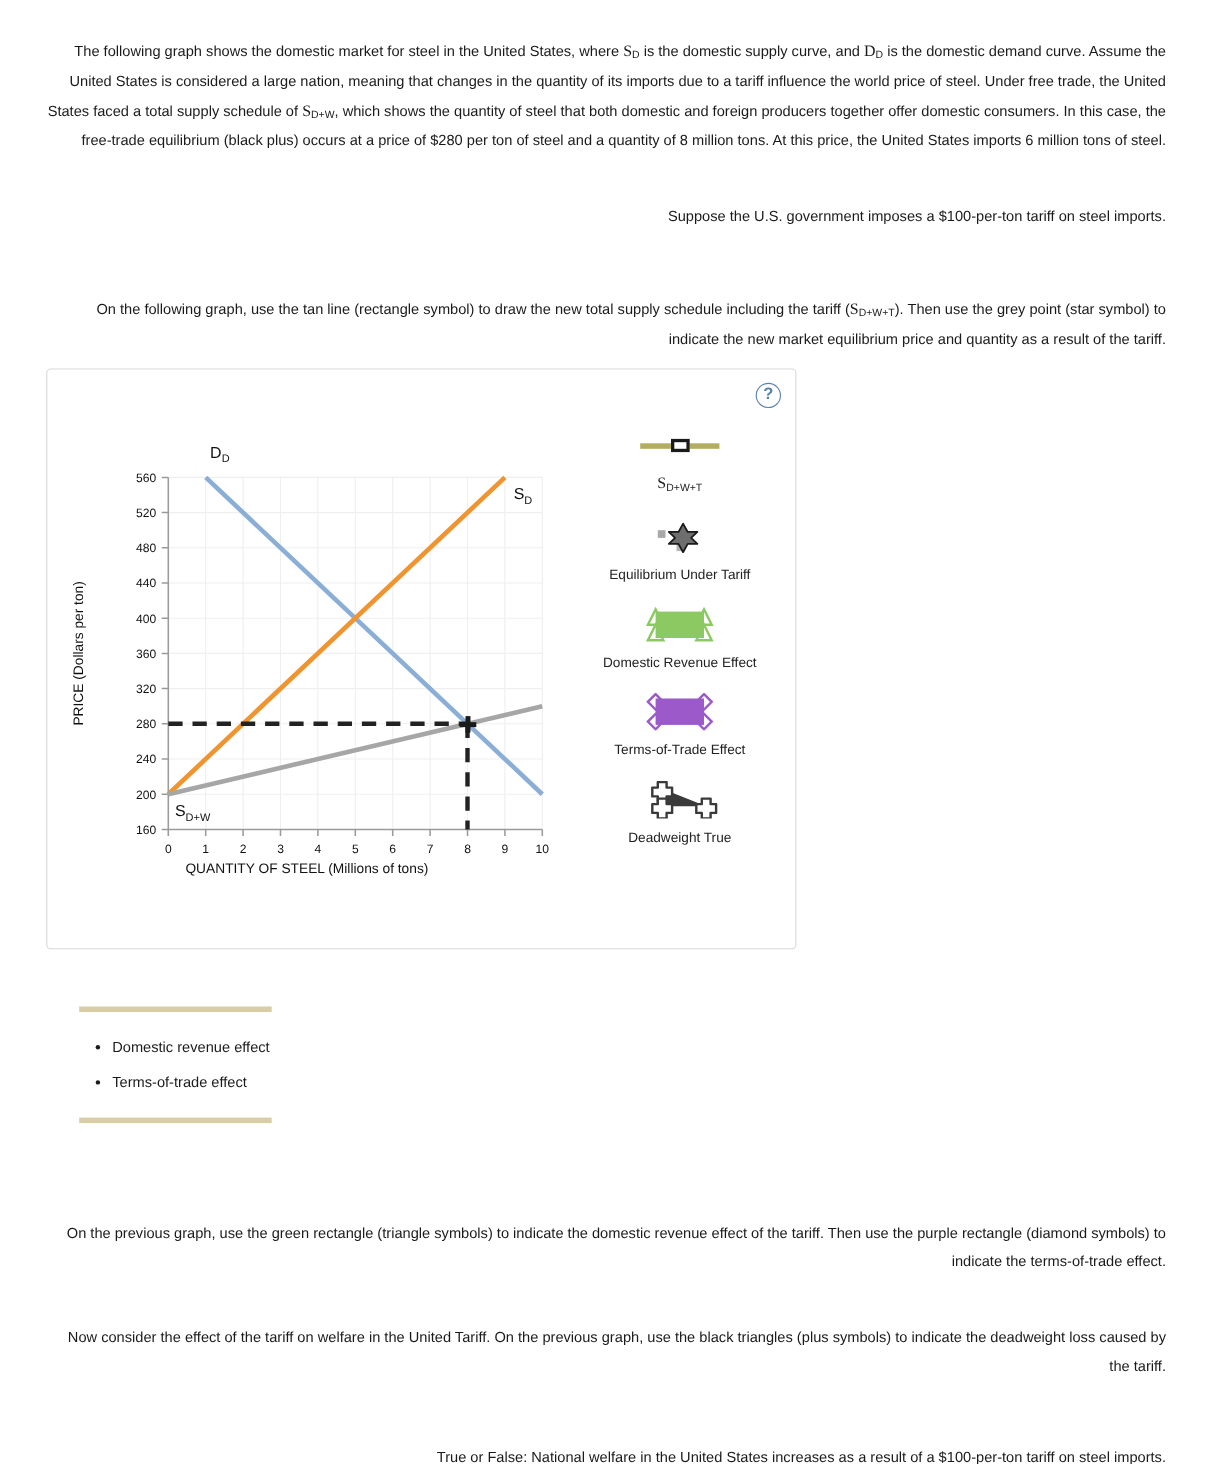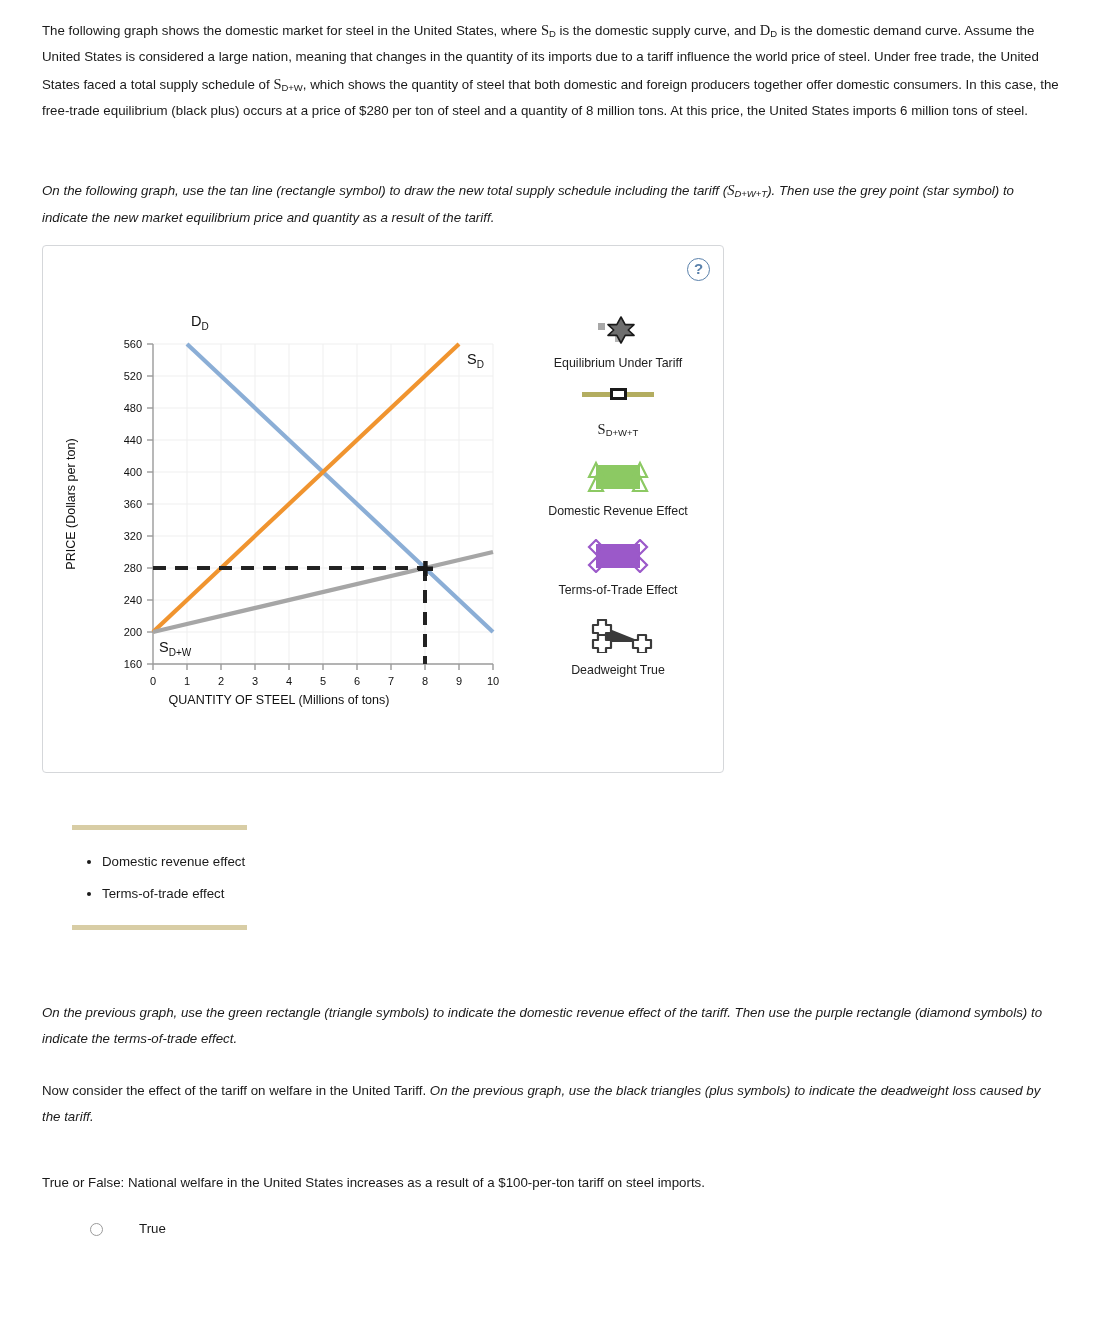--- a/index.html
+++ b/index.html
@@ -10,27 +10,27 @@
   body {
     width: 1100px;
     min-height: 1331px;
     font-family: "Liberation Sans", sans-serif;
     color: #1a1a1a;
     font-size: 13.3px;
     line-height: 1.65;
   }
   .page { padding: 16px 40px 20px 42px; }
 
-  p.para { margin: 0 0 14px 0; font-size: 13.3px; line-height: 1.95; }
+  p.para { margin: 17px 0 14px 0; font-size: 13.3px; line-height: 1.95; text-align: right; }
   p.para.tight { margin-bottom: 0; }
   .spacer-sm { height: 12px; }
   .spacer-md { height: 26px; }
   .spacer-lg { height: 44px; }
 
-  .ital { font-style: italic; }
+  .ital { }
   .bold { font-weight: bold; }
 
   .sub-var {
     font-family: "Liberation Serif", serif;
     font-size: 14.5px;
   }
   .sub-var sub {
     font-size: 9.5px;
     font-family: "Liberation Sans", sans-serif;
     vertical-align: -0.22em;
@@ -137,20 +137,21 @@
   .tf-q { margin-left: 4px; }
 </style>
 </head>
 <body>
 
 <div class="page">
 
   <p class="para"><span>The following graph shows the domestic market for steel in the United States, where </span><span class="sub-var"><span>S</span><sub>D</sub></span><span> is the domestic supply curve, and </span><span class="sub-var"><span>D</span><sub>D</sub></span><span> is the domestic demand curve. Assume the United States is considered a large nation, meaning that changes in the quantity of its imports due to a tariff influence the world price of steel. Under free trade, the United States faced a total supply schedule of </span><span class="sub-var"><span>S</span><sub>D+W</sub></span><span>, which shows the quantity of steel that both domestic and foreign producers together offer domestic consumers. In this case, the free-trade equilibrium (black plus) occurs at a price of $280 per ton of steel and a quantity of 8 million tons. At this price, the United States imports 6 million tons of steel.</span></p>
 
   <div class="spacer-sm"></div>
+  <p class="para">Suppose the U.S. government imposes a $100-per-ton tariff on steel imports.</p>
 
   <div class="spacer-md"></div>
 
   <p class="para ital"><span>On the following graph, use the tan line (rectangle symbol) to draw the new total supply schedule including the tariff (</span><span class="sub-var ital"><span>S</span><sub>D+W+T</sub></span><span>). Then use the grey point (star symbol) to indicate the new market equilibrium price and quantity as a result of the tariff.</span></p>
 
   <div class="graph-panel">
 
     <div class="help-icon">?</div>
 
     <div class="plot-wrap">
@@ -258,43 +259,43 @@
         <g font-family="Liberation Sans, sans-serif" fill="#111">
           <text x="148" y="32" font-size="14.5">D<tspan font-size="10" dy="4">D</tspan></text>
           <text x="424" y="70" font-size="14.5">S<tspan font-size="10" dy="4">D</tspan></text>
           <text x="116" y="358" font-size="14.5">S<tspan font-size="10" dy="4">D+W</tspan></text>
         </g>
       </svg>
     </div>
 
     <div class="legend-wrap">
 
+      <div class="legend-item" style="margin-top:4px;">
+        <div class="legend-sym">
+          <div class="sym-tanline">
+            <div class="bar"></div>
+            <div class="handle"></div>
+          </div>
+        </div>
+        <div class="legend-label">
+          <span class="sub-var"><span>S</span><sub>D+W+T</sub></span>
+        </div>
+      </div>
+
       <div class="legend-item" style="margin-top:18px;">
         <div class="legend-sym">
           <div class="sym-star">
             <div class="sq sq1"></div>
             <div class="sq sq2"></div>
             <svg width="30" height="28" style="position:absolute;left:16px;top:0;" viewBox="0 0 30 28">
               <polygon points="15,1 19.2,8.6 28,8.6 22.3,14 28,19.4 19.2,19.4 15,27 10.8,19.4 2,19.4 7.7,14 2,8.6 10.8,8.6" fill="#6e6e6e" stroke="#1a1a1a" stroke-width="1.6" stroke-linejoin="round"></polygon>
             </svg>
           </div>
         </div>
         <div class="legend-label">Equilibrium Under Tariff</div>
-      </div>
-
-      <div class="legend-item" style="margin-top:4px;">
-        <div class="legend-sym">
-          <div class="sym-tanline">
-            <div class="bar"></div>
-            <div class="handle"></div>
-          </div>
-        </div>
-        <div class="legend-label">
-          <span class="sub-var"><span>S</span><sub>D+W+T</sub></span>
-        </div>
       </div>
 
       <div class="legend-item" style="margin-top:18px;">
         <div class="legend-sym">
           <svg width="72" height="34" viewBox="0 0 72 34">
             <rect x="14" y="5" width="44" height="24" fill="#8CC963"></rect>
             <polygon points="14,3 21,17 7,17" fill="none" stroke="#8CC963" stroke-width="2.2"></polygon>
             <polygon points="58,3 65,17 51,17" fill="none" stroke="#8CC963" stroke-width="2.2"></polygon>
             <polygon points="14,17 21,31 7,31" fill="none" stroke="#8CC963" stroke-width="2.2"></polygon>
             <polygon points="58,17 65,31 51,31" fill="none" stroke="#8CC963" stroke-width="2.2"></polygon>

